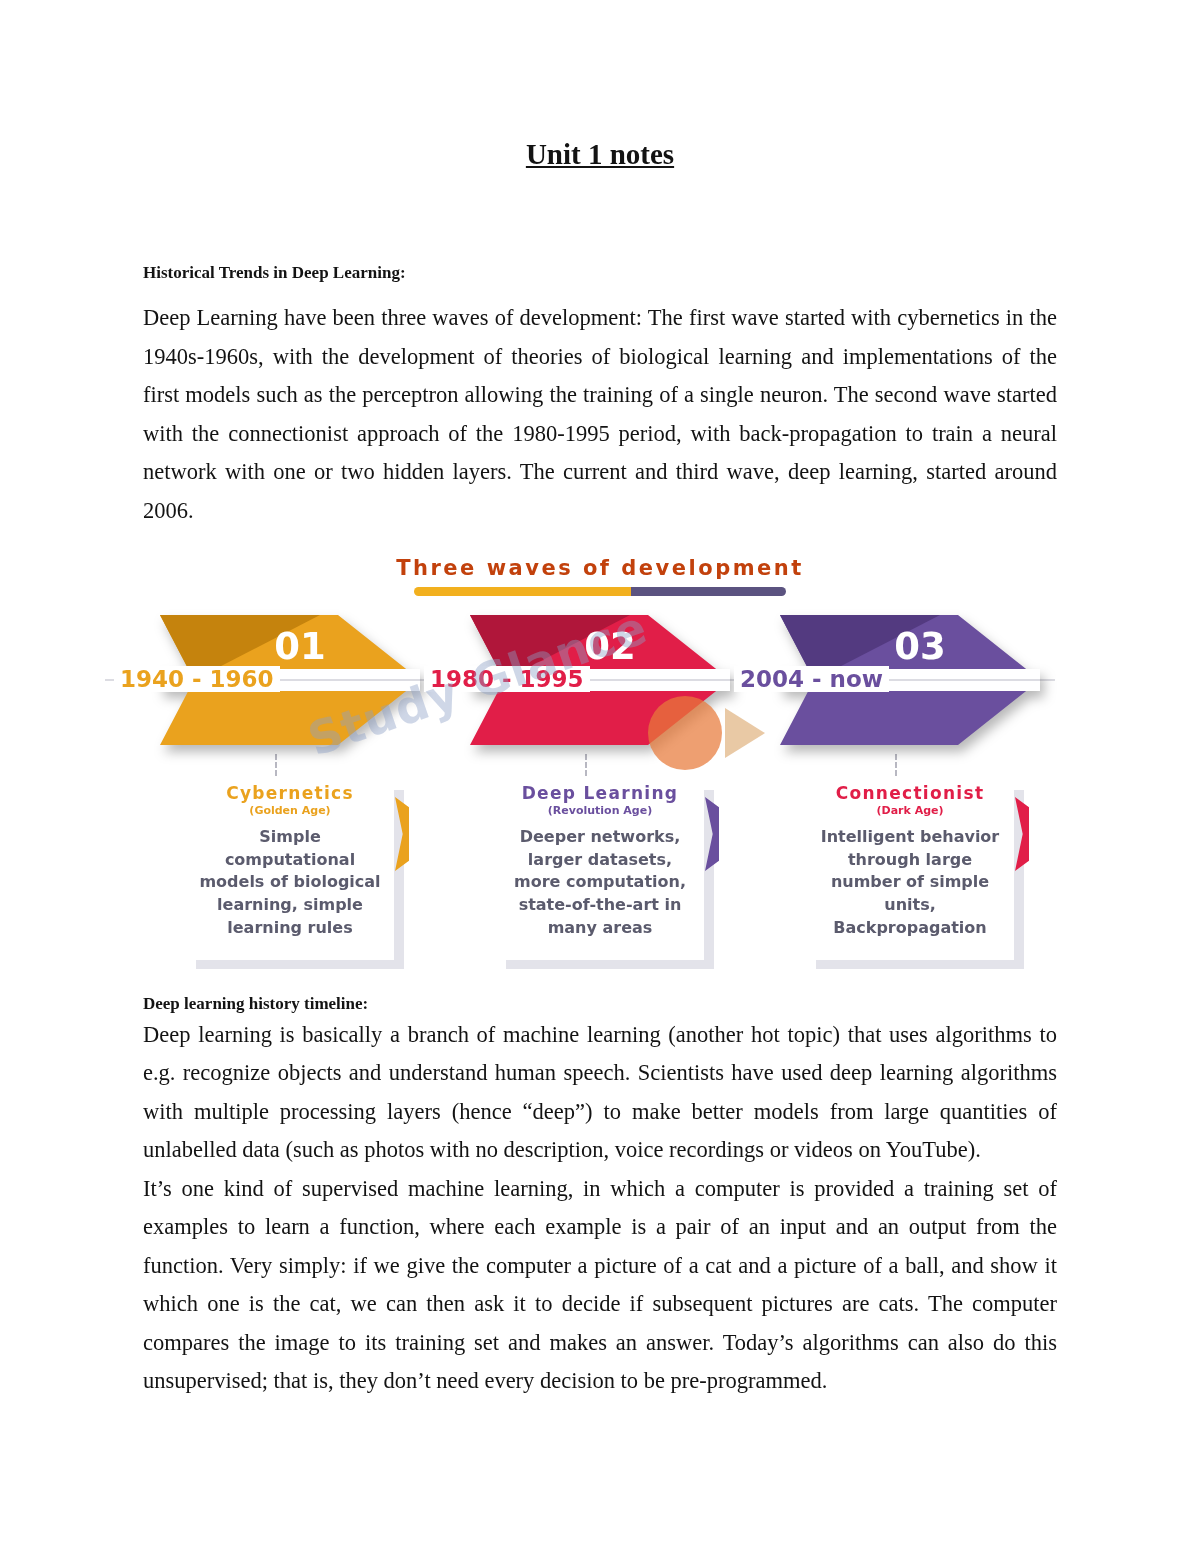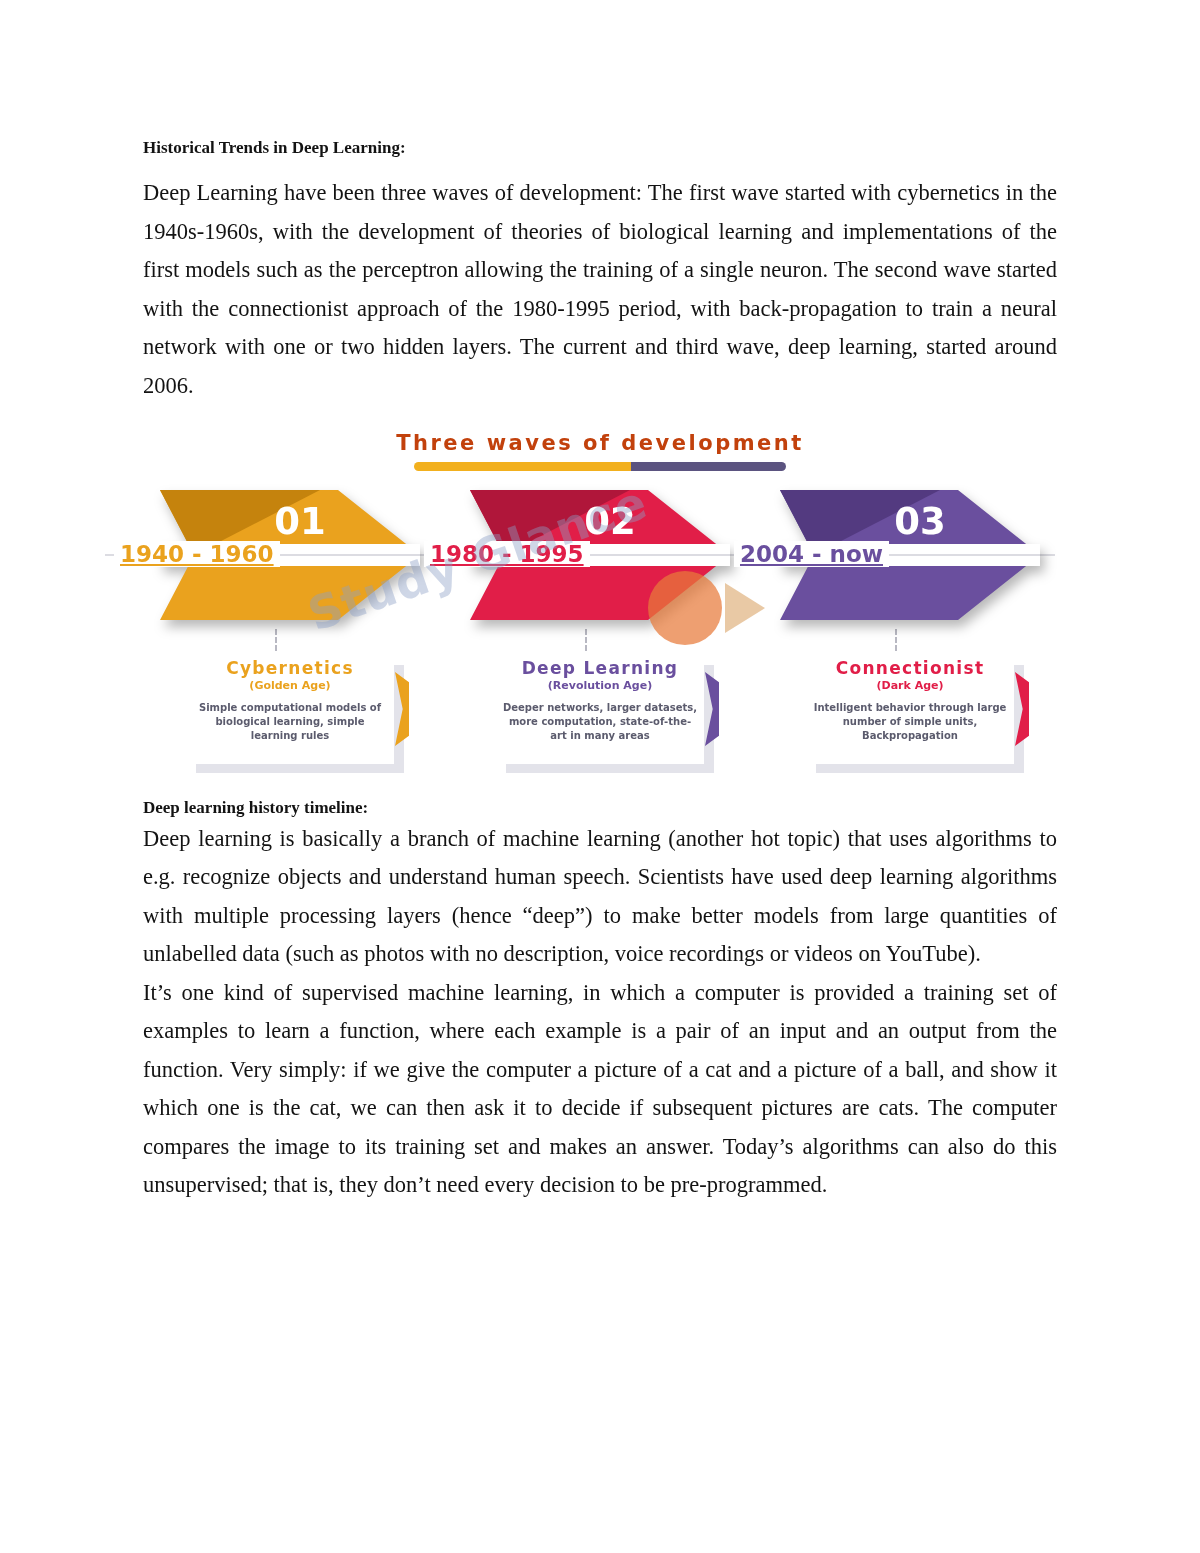--- a/index.html
+++ b/index.html
@@ -44,37 +44,37 @@
 
   .wave { position:relative; width:260px; height:130px; margin-top:5px; z-index:1; }
   .arrow-svg { width:260px; height:130px; display:block; filter:drop-shadow(4px 7px 6px rgba(0,0,0,0.28)); }
   .arrow-body { fill:var(--wc,#999); }
   .arrow-dark { fill:var(--wcd,#666); }
   .arrow-band { fill:#ffffff; }
   .arrow-num  { fill:#ffffff; font-family:"DejaVu Sans",sans-serif; font-size:37px; font-weight:bold; }
   .wave-year {
     position:absolute; top:51px; left:-46px; z-index:3;
     background:#ffffff; padding:0 6px; line-height:26px;
-    font-weight:bold; font-size:23px; color:var(--wc,#999); white-space:nowrap;text-decoration:underline;
+    font-weight:bold; font-size:23px; color:var(--wc,#999); white-space:nowrap;
   }
 
   .labels-row { display:flex; justify-content:space-between; margin-top:2px; }
   .wave-label { width:260px; }
   .connector {
     width:0; height:22px; border-left:2px dashed #b8b8c2;
     margin:0 auto 5px auto; transform:translateX(-14px);
   }
   .label-card {
     position:relative; width:208px; margin:0 auto; text-align:center;
     background:#ffffff; padding:2px 6px 20px 6px;
     box-shadow:10px 9px 0 0 #e3e3ea;
   }
   .label-title { font-size:17px; font-weight:bold; letter-spacing:1.3px; color:var(--wc,#999); }
   .label-age   { font-size:11px; font-weight:bold; color:var(--wc,#999); margin:1px 0 9px 0; }
-  .label-desc  { font-size:10px; font-weight:600; color:#5b5b6d; line-height:1.42; }
+  .label-desc  { font-size:16px; font-weight:600; color:#5b5b6d; line-height:1.42; }
   .label-ribbon {
     position:absolute; right:-15px; top:16px; width:14px; height:74px;
     background:var(--wc,#999);
     clip-path:polygon(0 0, 100% 14%, 100% 86%, 0 100%, 55% 50%);
   }
 
   .watermark-text {
     position:absolute; left:150px; top:158px; z-index:5;
     transform:rotate(-19deg); transform-origin:left center;
     font-weight:bold; font-size:46px; letter-spacing:1px;
@@ -88,20 +88,21 @@
     position:absolute; left:565px; top:98px; width:0; height:0; z-index:1;
     border-left:40px solid rgba(228,188,142,0.8);
     border-top:25px solid transparent; border-bottom:25px solid transparent;
   }
 </style>
 </head>
 <body>
 
 <div class="page">
 
+  <h1 class="doc-title">Unit 1 notes</h1>
 
   <h2 class="sec-heading">Historical Trends in Deep Learning:</h2>
 
   <p class="body-para para-gap">
     <span>Deep Learning have been three waves of development: The first wave started with cybernetics in the 1940s-1960s, with the development of theories of biological learning and implementations of the first models such as the perceptron allowing the training of a single neuron. The second wave started with the connectionist approach of the 1980-1995 period, with back-propagation to train a neural network with one or two hidden layers. The current and third wave, deep learning, started around 2006.</span>
   </p>
 
   <div class="diagram">
     <div class="diagram-title">Three waves of development</div>
     <div class="title-bar" style="--bar-left: #F2B01E; --bar-right: #5B5380;">

